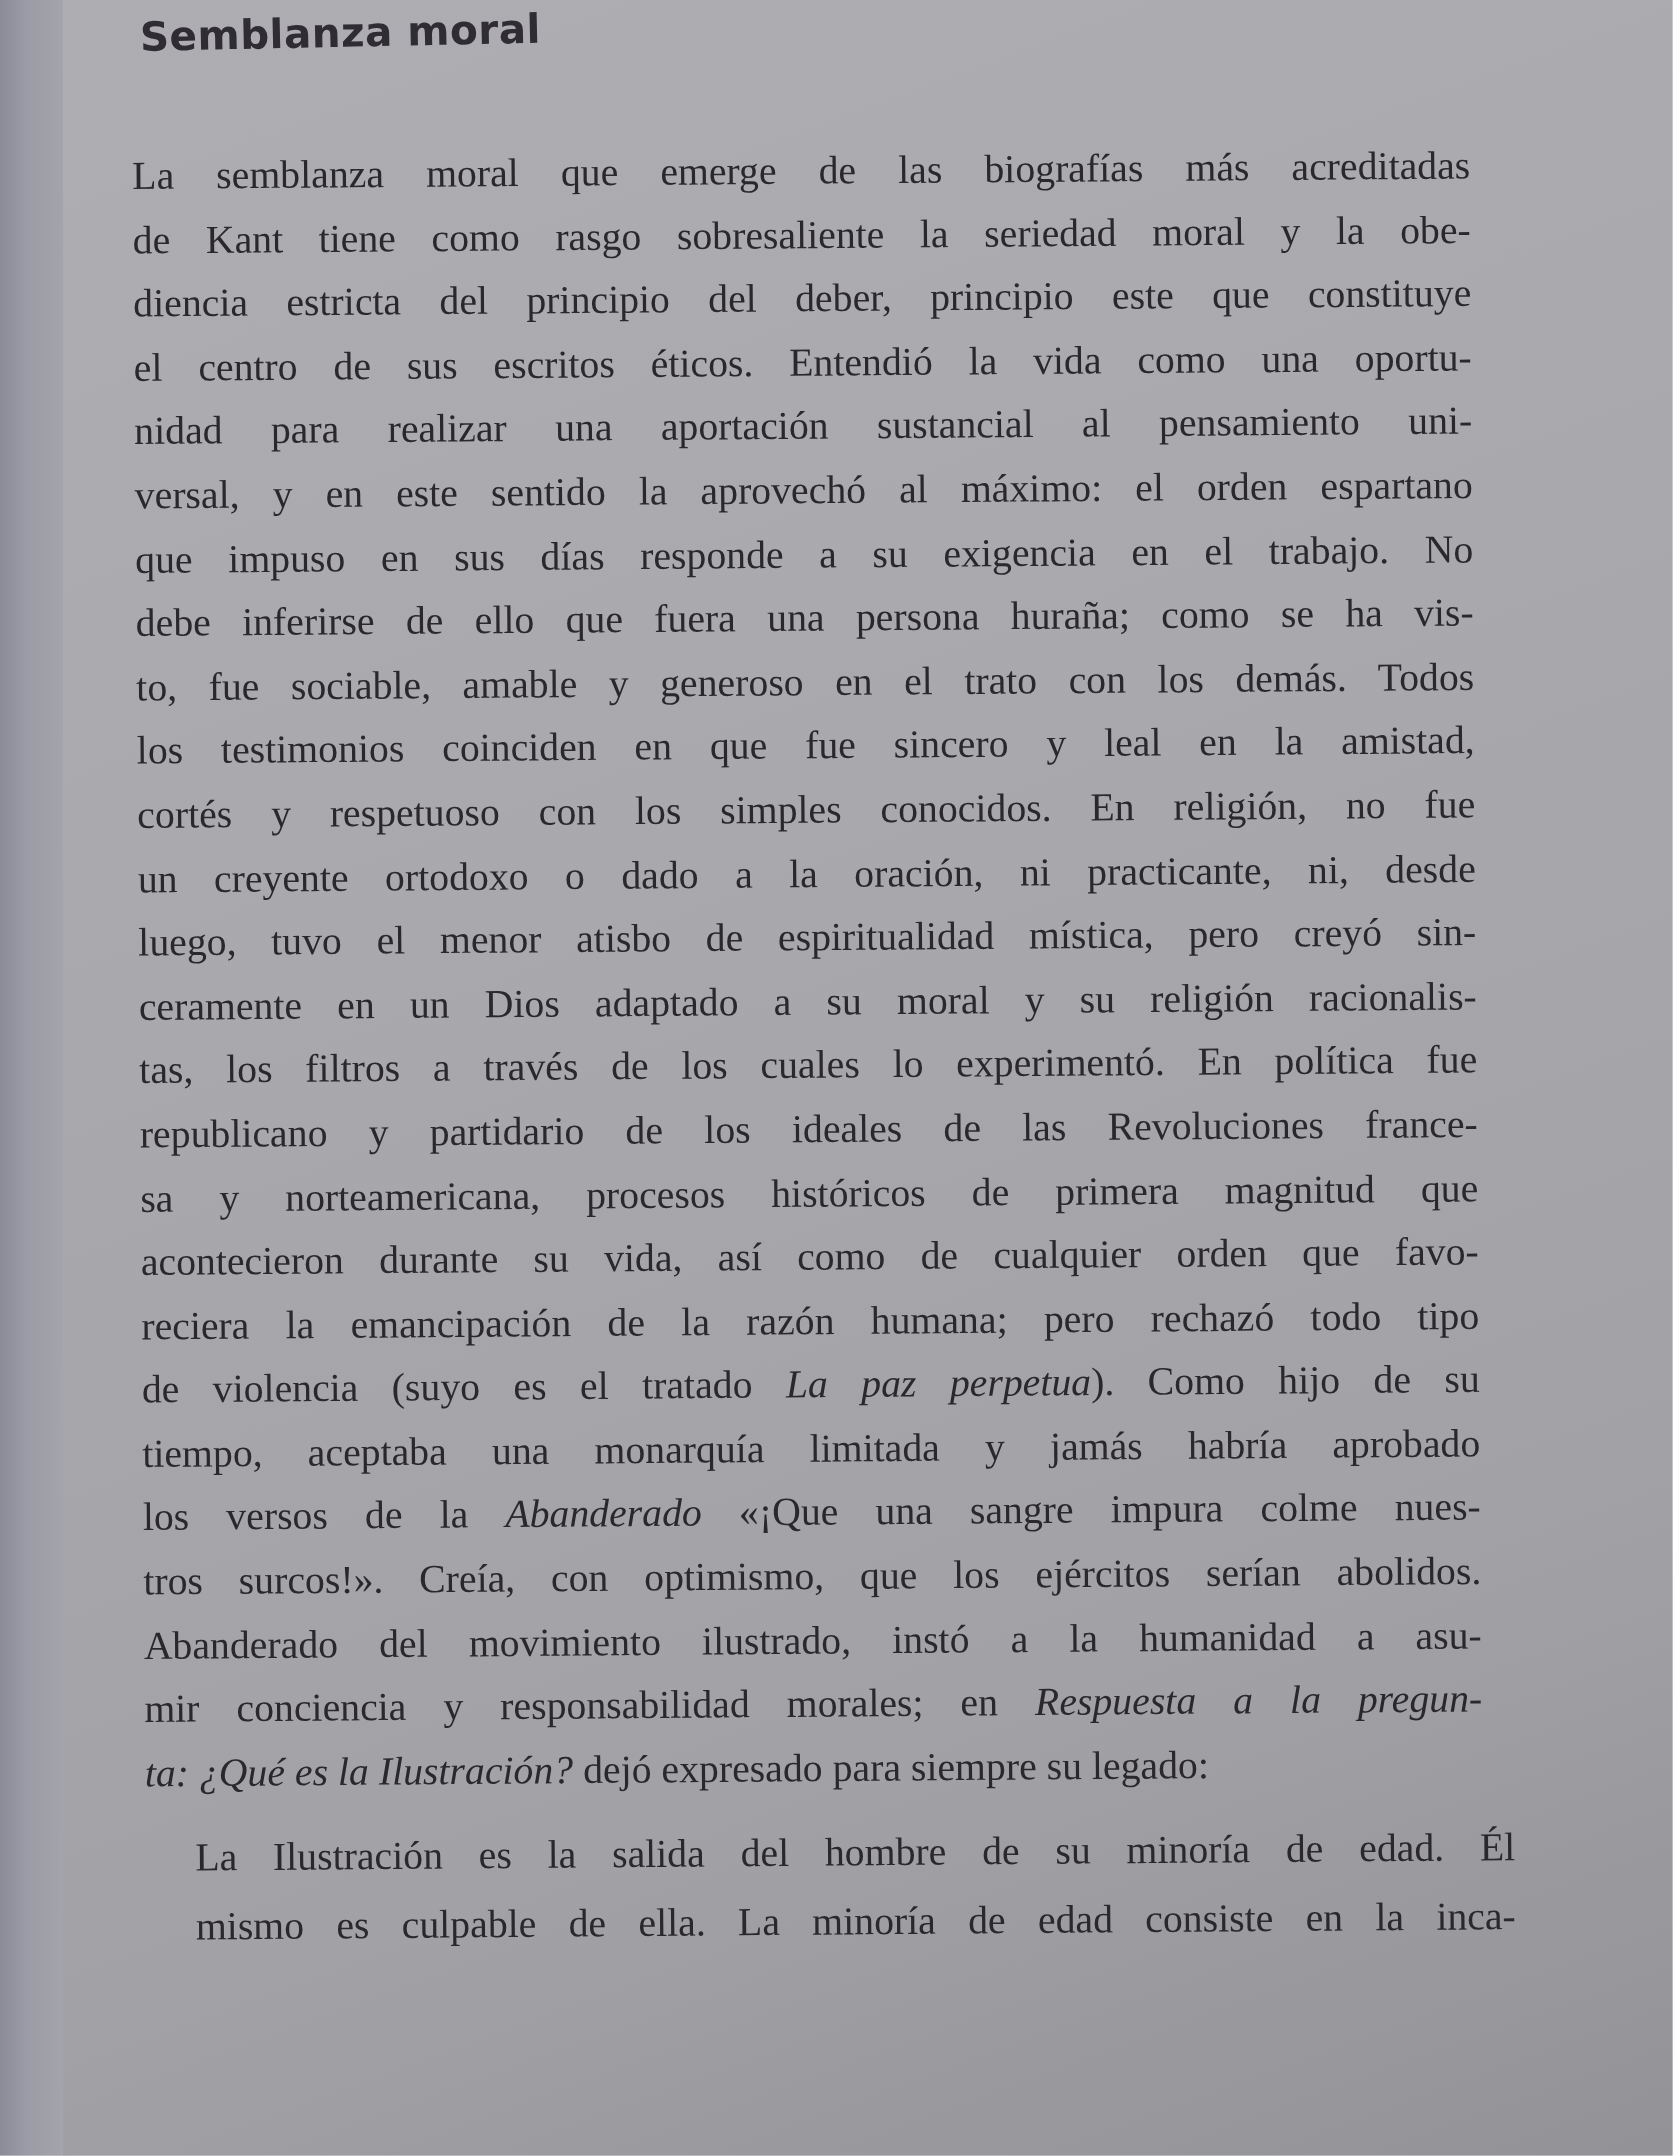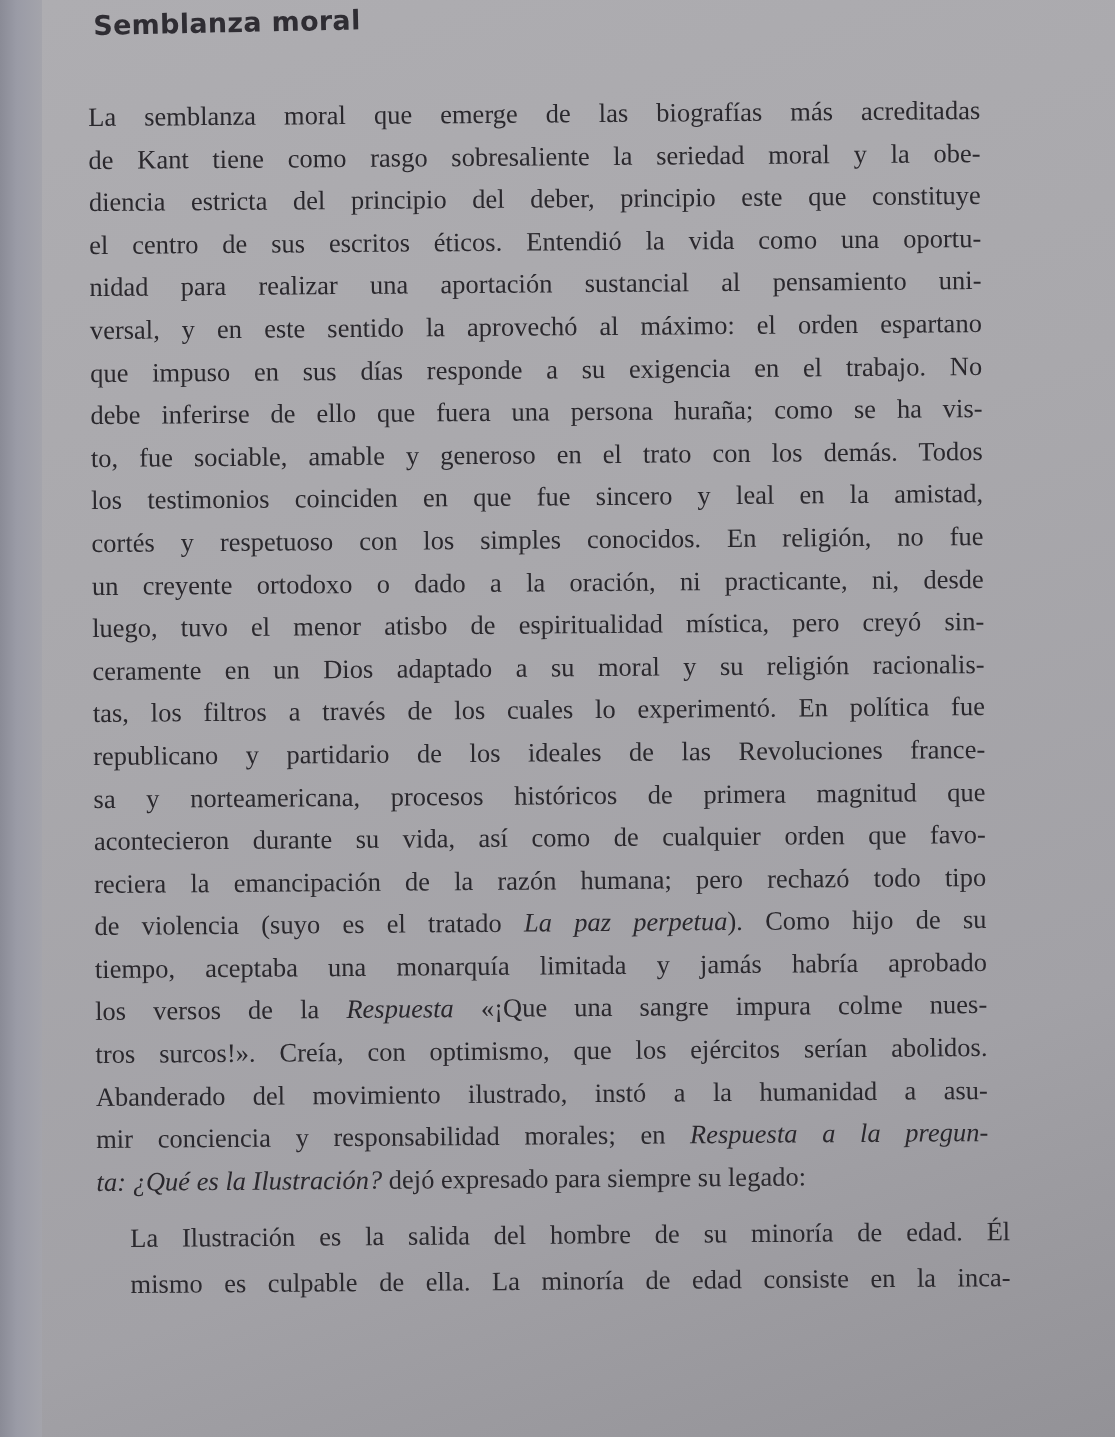--- a/index.html
+++ b/index.html
@@ -105,21 +105,21 @@
   <span class="line">un creyente ortodoxo o dado a la oración, ni practicante, ni, desde</span>
   <span class="line">luego, tuvo el menor atisbo de espiritualidad mística, pero creyó sin-</span>
   <span class="line">ceramente en un Dios adaptado a su moral y su religión racionalis-</span>
   <span class="line">tas, los filtros a través de los cuales lo experimentó. En política fue</span>
   <span class="line">republicano y partidario de los ideales de las Revoluciones france-</span>
   <span class="line">sa y norteamericana, procesos históricos de primera magnitud que</span>
   <span class="line">acontecieron durante su vida, así como de cualquier orden que favo-</span>
   <span class="line">reciera la emancipación de la razón humana; pero rechazó todo tipo</span>
   <span class="line"><span>de violencia (suyo es el tratado </span><i>La paz perpetua</i><span>). Como hijo de su</span></span>
   <span class="line">tiempo, aceptaba una monarquía limitada y jamás habría aprobado</span>
-  <span class="line"><span>los versos de la </span><i>Respuesta</i><span> «¡Que una sangre impura colme nues-</span></span>
+  <span class="line"><span>los versos de la </span><i>Abanderado</i><span> «¡Que una sangre impura colme nues-</span></span>
   <span class="line">tros surcos!». Creía, con optimismo, que los ejércitos serían abolidos.</span>
   <span class="line">Abanderado del movimiento ilustrado, instó a la humanidad a asu-</span>
   <span class="line"><span>mir conciencia y responsabilidad morales; en </span><i>Respuesta a la pregun-</i></span>
   <span class="line last"><i>ta: ¿Qué es la Ilustración?</i><span> dejó expresado para siempre su legado:</span></span>
 </div>
 
 <div class="quote">
   <span class="line">La Ilustración es la salida del hombre de su minoría de edad. Él</span>
   <span class="line">mismo es culpable de ella. La minoría de edad consiste en la inca-</span>
 </div>

